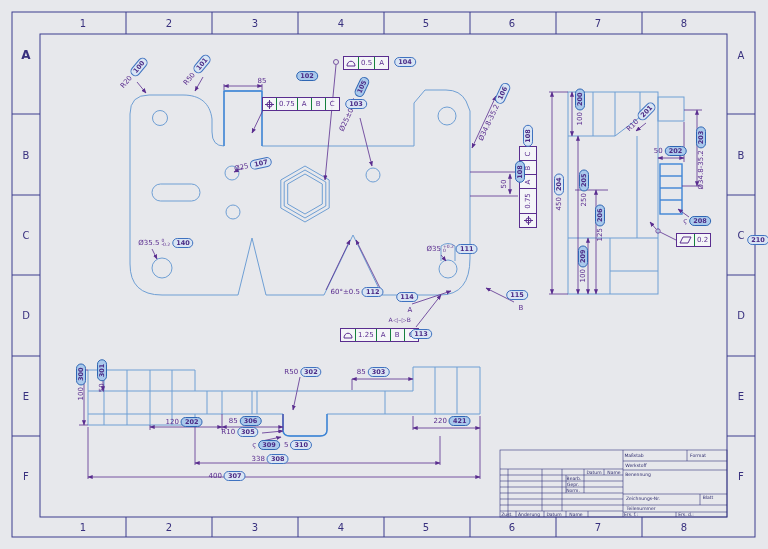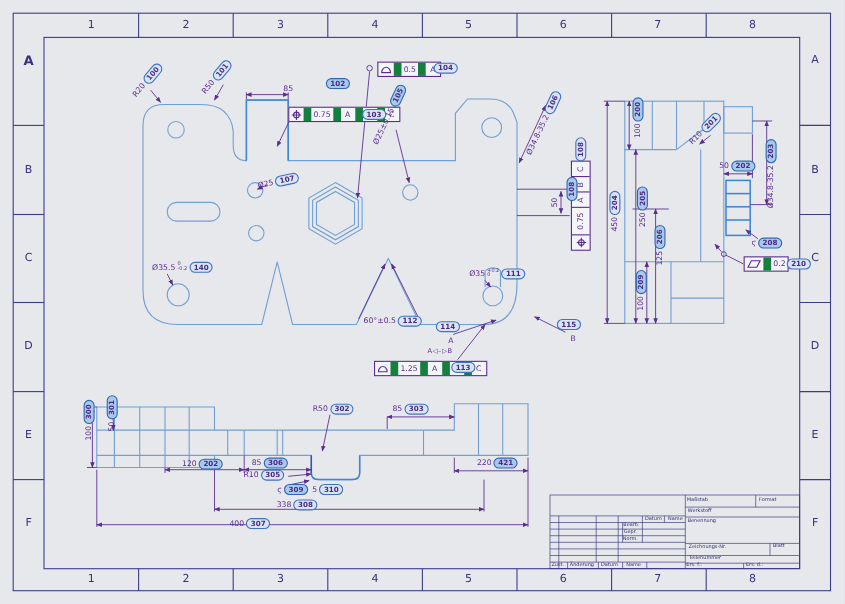--- a/index.html
+++ b/index.html
@@ -4,21 +4,21 @@
 <style>
   html,body{margin:0;padding:0;background:#dcdde2}
   #sheet{position:relative;width:768px;height:549px;background:#e7e8ec;font-family:"DejaVu Sans",sans-serif;overflow:hidden}
   svg.lw{position:absolute;left:0;top:0}
   .t{position:absolute;display:flex;align-items:center;gap:2px;color:#5a2d8f;font-size:7px;line-height:8px;white-space:nowrap;transform:translate(-50%,-50%) rotate(var(--r,0deg));z-index:4}
   .note{font-size:6px;letter-spacing:.5px}
   .tag{display:inline-block;border:1px solid #3f72c0;border-radius:5px;background:#d9e5f4;color:#4b2a85;font-size:6.5px;line-height:8px;padding:0 3px;font-weight:bold}
   .tag.hi{background:#a9c9ec;border-color:#2f66b3}
   .tagabs{position:absolute;transform:translate(-50%,-50%) rotate(var(--r,0deg));z-index:6}
   .fcf{position:absolute;display:flex;border:1px solid #5a2d8f;background:rgba(245,246,250,.9);z-index:3}
-  .fcf .c{display:flex;align-items:center;justify-content:center;border-right:7px solid #15803d;padding:0 2px;font-size:7px;color:#5a2d8f;min-width:9px;height:12px}
+  .fcf .c{display:flex;align-items:center;justify-content:center;border-right:1px solid #15803d;padding:0 2px;font-size:7px;color:#5a2d8f;min-width:9px;height:12px}
   .fcf .c:last-child{border-right:none}
   .fcfv{position:absolute;display:flex;flex-direction:column;border:1px solid #5a2d8f;background:rgba(245,246,250,.9);z-index:3;width:16px}
   .fcfv .c{display:flex;align-items:center;justify-content:center;border-bottom:1px solid #5a2d8f;height:13px;width:16px;font-size:7px;color:#5a2d8f}
   .fcfv .c.big{height:24px}
   .fcfv .c:last-child{border-bottom:none}
   .fcfv .c .r90{transform:rotate(-90deg)}
   .stk{display:inline-flex;flex-direction:column;font-size:4.5px;line-height:4.5px;text-align:left}
   .gl{position:absolute;transform:translate(-50%,-50%);color:#38307e;font-size:10px;z-index:2}
   .gl.bold{font-weight:bold;font-size:12px}
   .tbl{position:absolute;transform:translate(-50%,-50%);color:#2e2c6e;font-size:4.5px;line-height:5px;white-space:nowrap;z-index:2}
@@ -272,21 +272,21 @@
         <svg width="9" height="9">
           <circle cx="4.5" cy="4.5" r="2.6" fill="none" stroke="#5a2d8f"></circle>
           <path d="M4.5,0V9M0,4.5H9" stroke="#5a2d8f" fill="none"></path>
         </svg>
       </span>
     <span class="c">0.75</span>
     <span class="c">A</span>
     <span class="c">B</span>
     <span class="c">C</span>
   </div>
-  <span class="tag tagabs" style="left:340px;top:104px">103</span>
+  <span class="tag tagabs" style="left:356px;top:104px">103</span>
 
   <div class="fcf" style="left:343px;top:56px">
     <span class="c">
         <svg width="10" height="8">
           <path d="M1,7 A4,4.8 0 0 1 9,7 Z" fill="none" stroke="#5a2d8f"></path>
         </svg>
       </span>
     <span class="c">0.5</span>
     <span class="c">A</span>
   </div>
@@ -412,21 +412,21 @@
     <span class="tag hi">208</span>
   </div>
   <div class="fcf" style="left:676px;top:233px">
     <span class="c">
         <svg width="13" height="8">
           <path d="M4,1 H12 L9,7 H1 Z" fill="none" stroke="#5a2d8f"></path>
         </svg>
       </span>
     <span class="c">0.2</span>
   </div>
-  <span class="tag tagabs" style="left:726px;top:240px">210</span>
+  <span class="tag tagabs" style="left:758px;top:240px">210</span>
 
   <div class="t" style="left:81px;top:382px;--r:-90deg">
     <span>100</span>
     <span class="tag hi">300</span>
   </div>
   <div class="t" style="left:102px;top:376px;--r:-90deg">
     <span>50</span>
     <span class="tag hi">301</span>
   </div>
   <div class="t" style="left:303px;top:372px">

